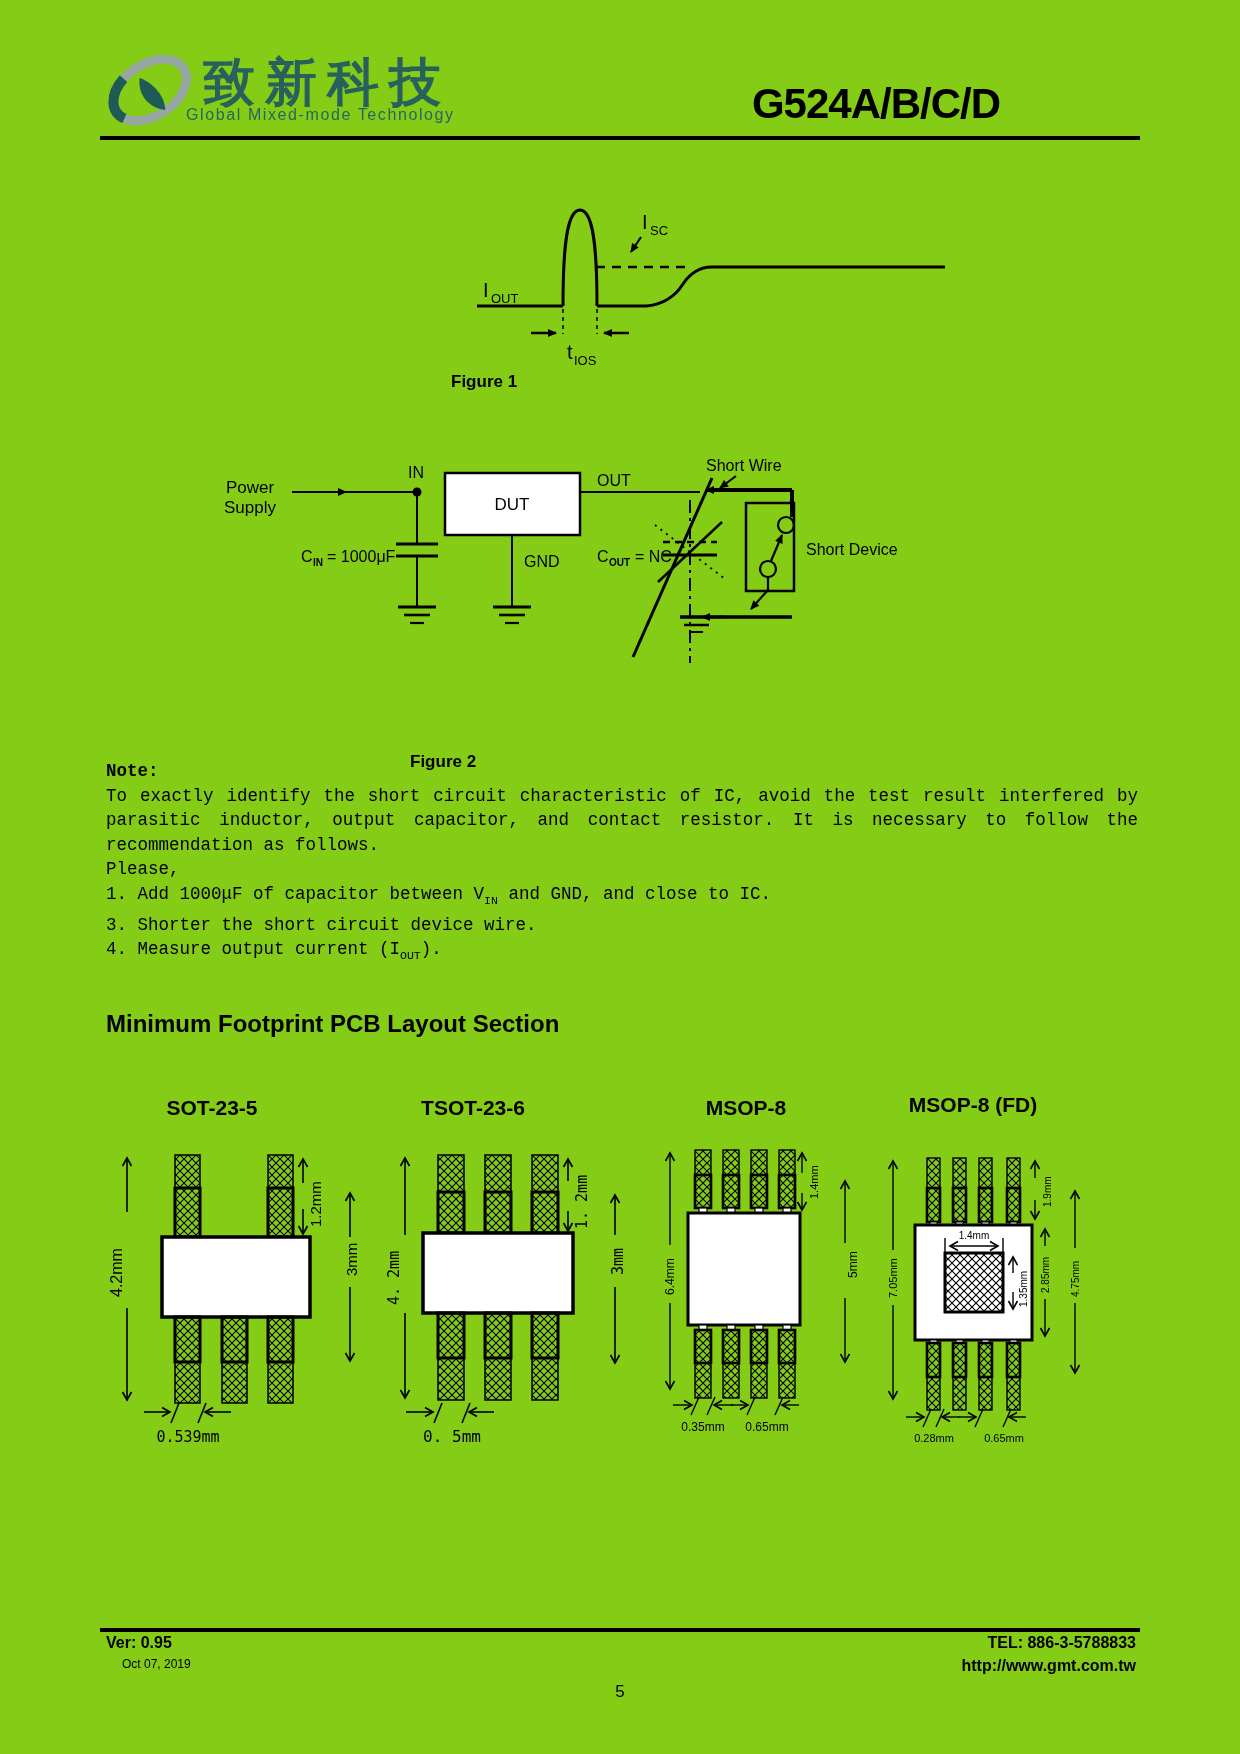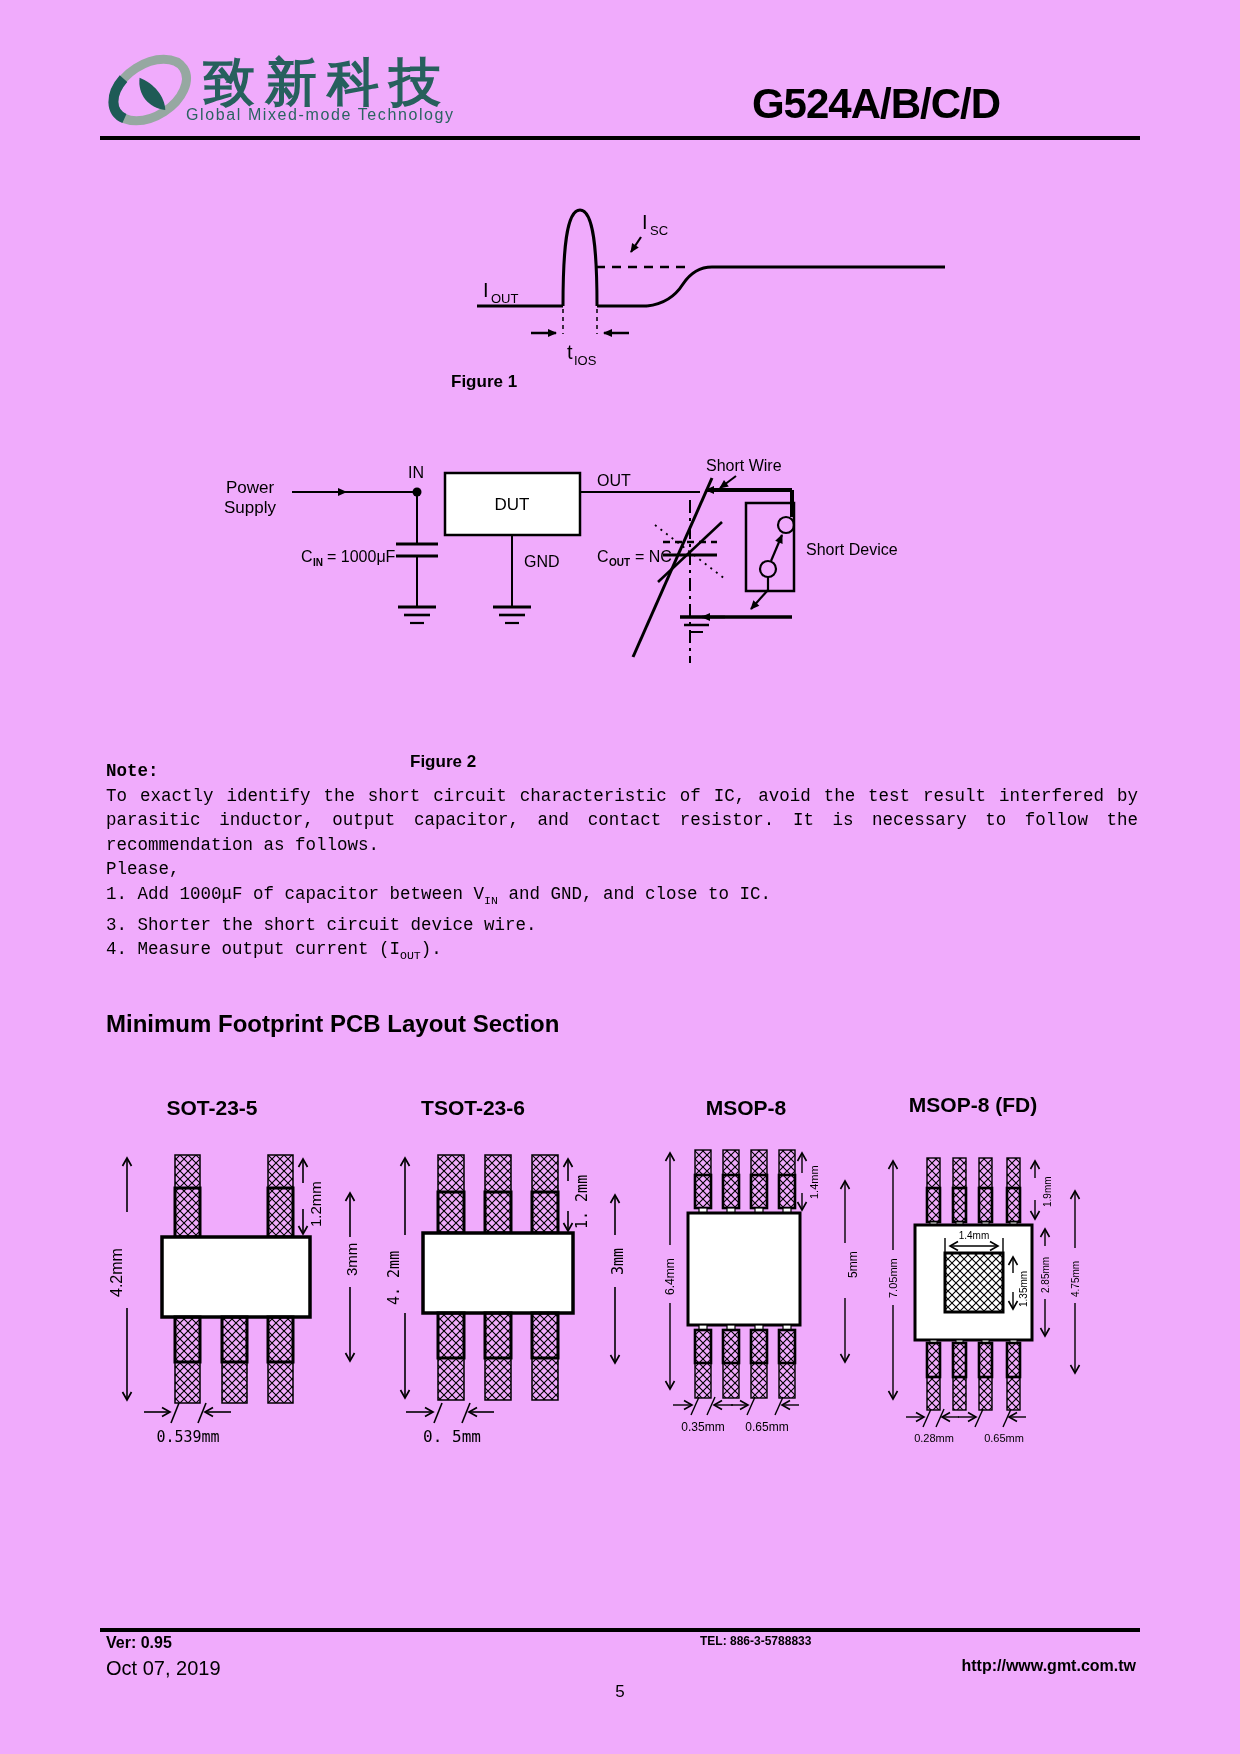--- a/index.html
+++ b/index.html
@@ -1,40 +1,40 @@
 <!DOCTYPE html>
 <html><head>
 <meta charset="utf-8">
 <style>
   * { margin:0; padding:0; box-sizing:border-box; }
   body { background:#ffffff; }
-  .page { position:relative; width:1240px; height:1754px; background:#f0abfc;
+  .page { position:relative; width:1240px; height:1754px; background:#84cc16;
           font-family:"Liberation Sans", sans-serif; color:#000; overflow:hidden; }
   svg.fig { position:absolute; overflow:visible; }
   svg { font-family:"Liberation Sans", sans-serif; }
   .logo-cn { position:absolute; left:203px; top:48px; font-size:52px; font-weight:bold;
              color:#27605d; letter-spacing:10px; white-space:nowrap; }
   .logo-en { position:absolute; left:186px; top:106px; font-size:16px; color:#2a6360;
              letter-spacing:1.6px; white-space:nowrap; }
   .part-no { position:absolute; left:640px; top:80px; width:360px; text-align:right;
              font-size:42px; font-weight:bold; letter-spacing:-1px; }
   .hdr-rule { position:absolute; left:100px; top:136px; width:1040px; height:4px; background:#000; }
   .ftr-rule { position:absolute; left:100px; top:1628px; width:1040px; height:4px; background:#000; }
   .fig-cap { position:absolute; font-weight:bold; font-size:17px; }
   .fp-title { position:absolute; font-weight:bold; font-size:21px; text-align:center; }
   .note { position:absolute; left:106px; top:759px; width:1032px; font-size:17.5px; line-height:24.5px;font-family:Liberation Mono, monospace; }
   .note .title { font-weight:bold; }
   .note .para { text-align:justify; }
   .note .please { }
   sub { font-size:11.5px; }
   .pcb-heading { position:absolute; left:106px; top:1010px; font-size:24px; font-weight:bold; }
   .ftr-left-1 { position:absolute; left:106px; top:1634px; font-size:16px; font-weight:bold;text-align:right; }
-  .ftr-left-2 { position:absolute; left:106px; top:1657px; font-size:20px; }
-  .ftr-right-1 { position:absolute; left:700px; top:1634px; width:436px; 
-                 font-size:12px; font-weight:bold; }
+  .ftr-left-2 { position:absolute; left:122px; top:1657px; font-size:12px; }
+  .ftr-right-1 { position:absolute; left:700px; top:1634px; width:436px; text-align:right;
+                 font-size:16px; font-weight:bold; }
   .ftr-right-2 { position:absolute; left:700px; top:1657px; width:436px; text-align:right;
                  font-size:16px; font-weight:bold; }
   .page-num { position:absolute; left:560px; top:1682px; width:120px; text-align:center; font-size:17px; }
   .t20 { font-size:20px; } .t16 { font-size:16px; } .t17 { font-size:17px; }
   .t13 { font-size:13px; } .t10 { font-size:10px; }
   .dt16 { font-size:16px; } .dt15 { font-size:15px; } .dt12 { font-size:12px; }
   .dt11 { font-size:11px; } .dt10 { font-size:10px; }
   .m15 { font-family:"DejaVu Sans Mono", monospace; font-size:15px; }
   .m16 { font-family:"DejaVu Sans Mono", monospace; font-size:16px; }
 </style>

